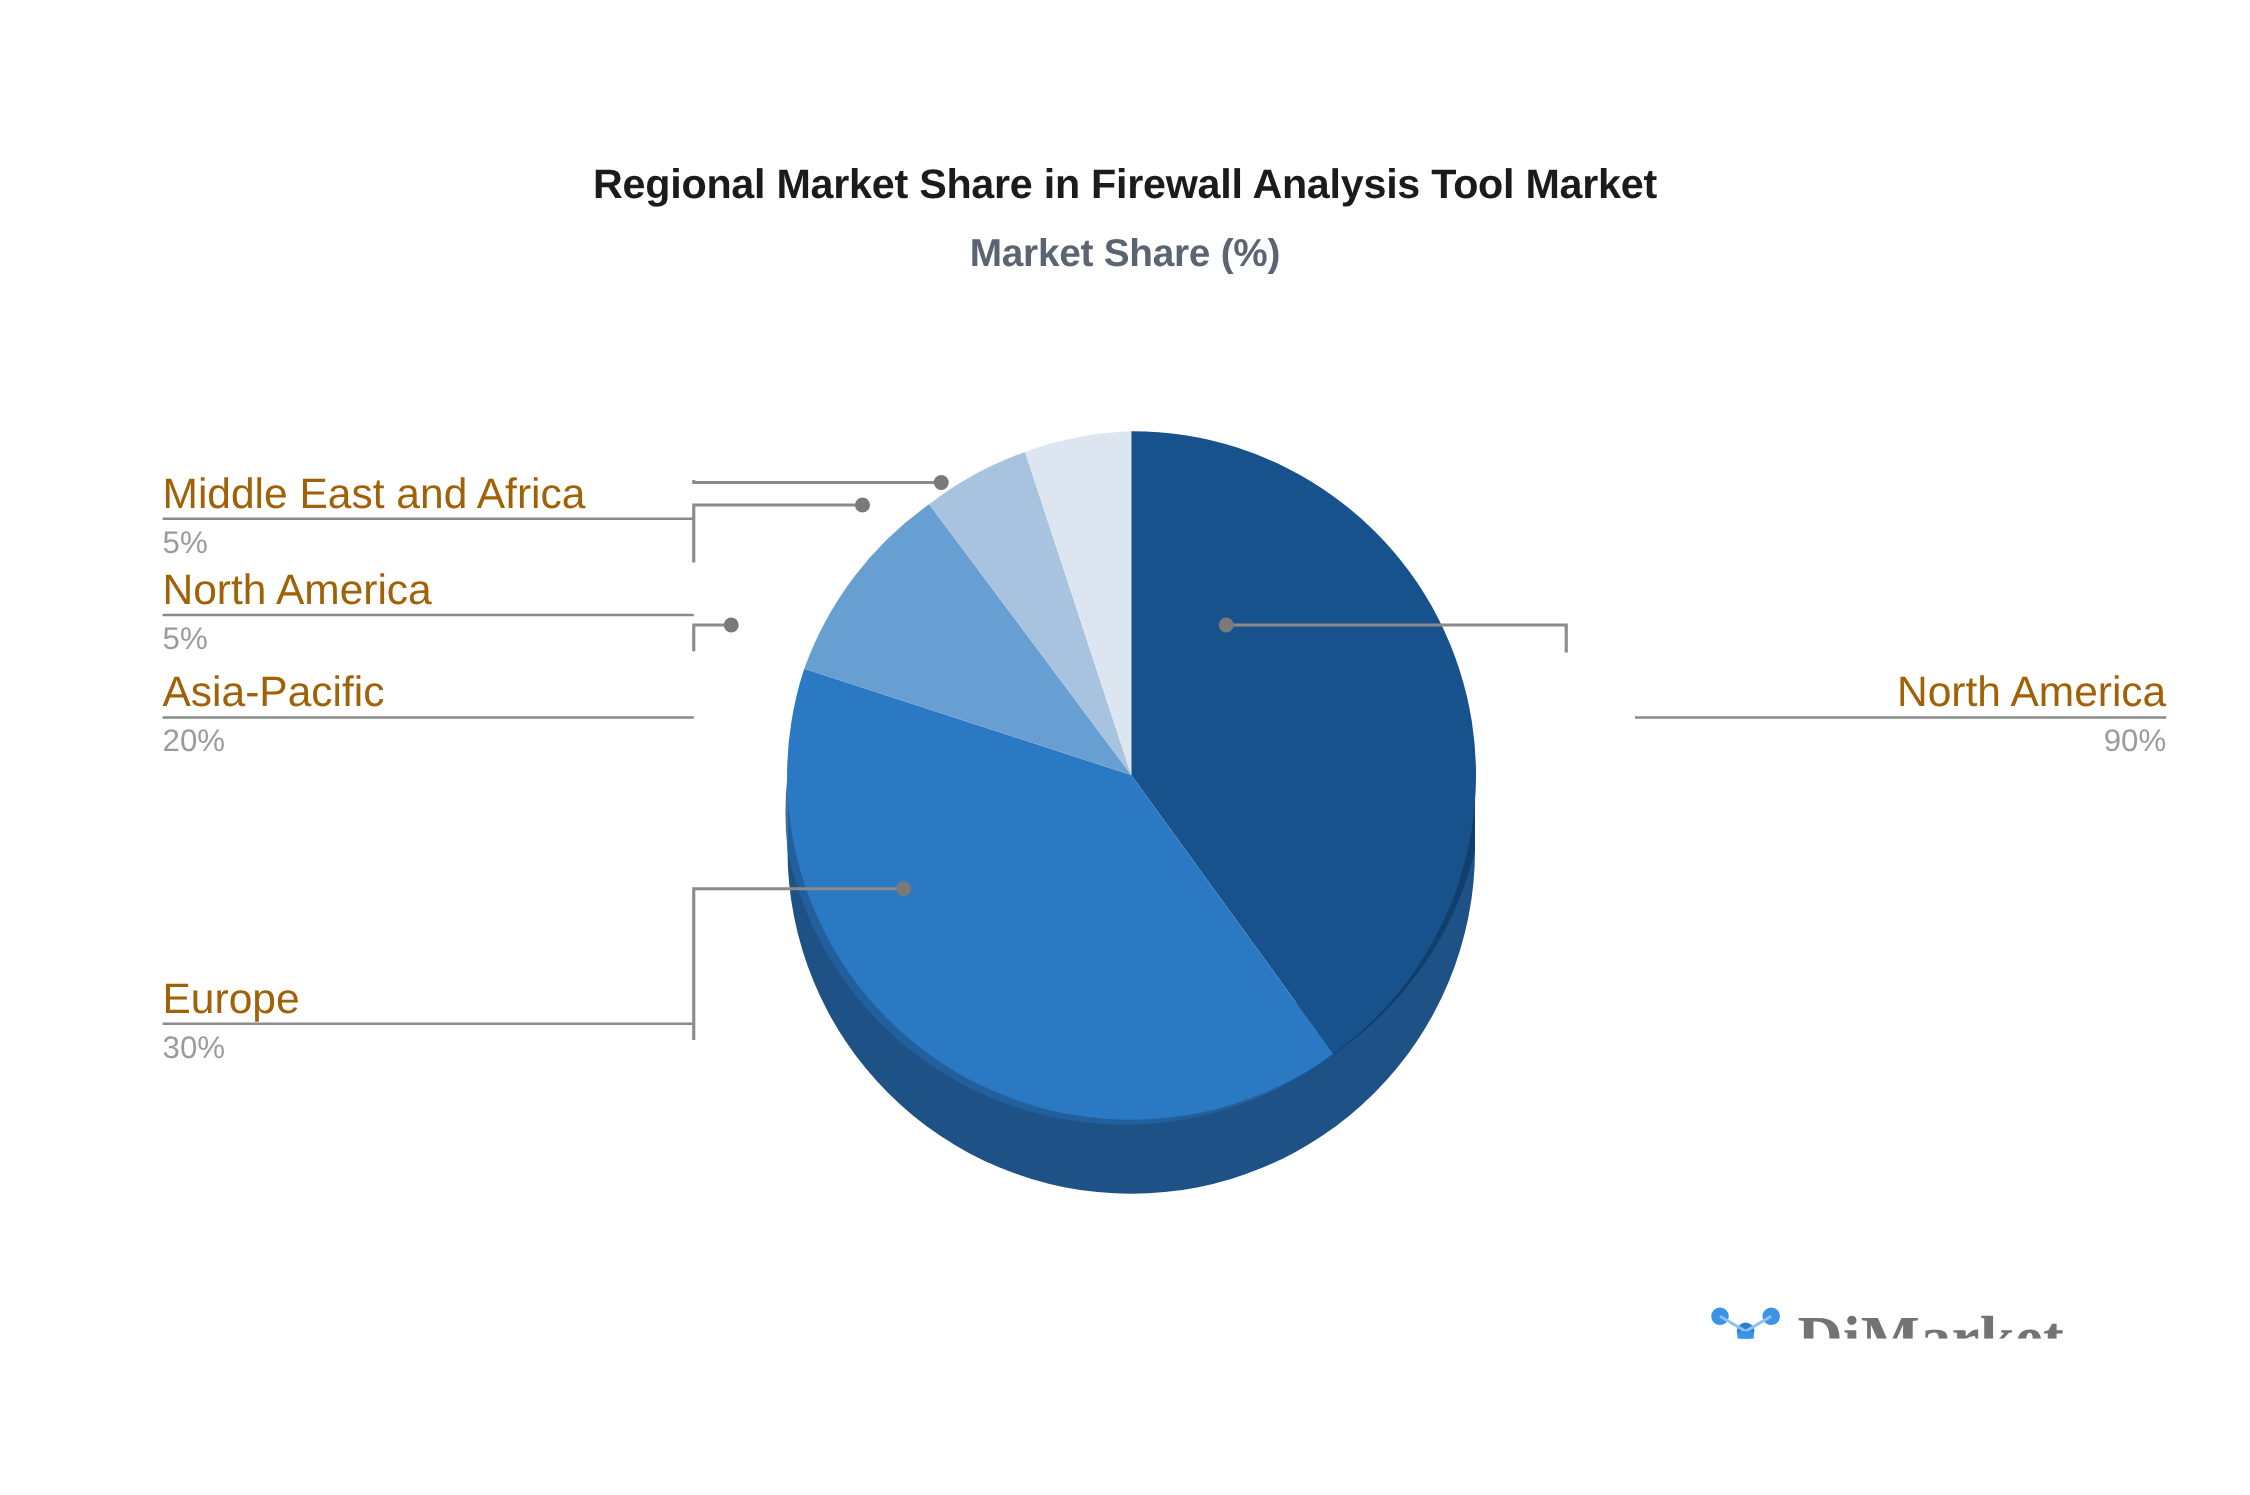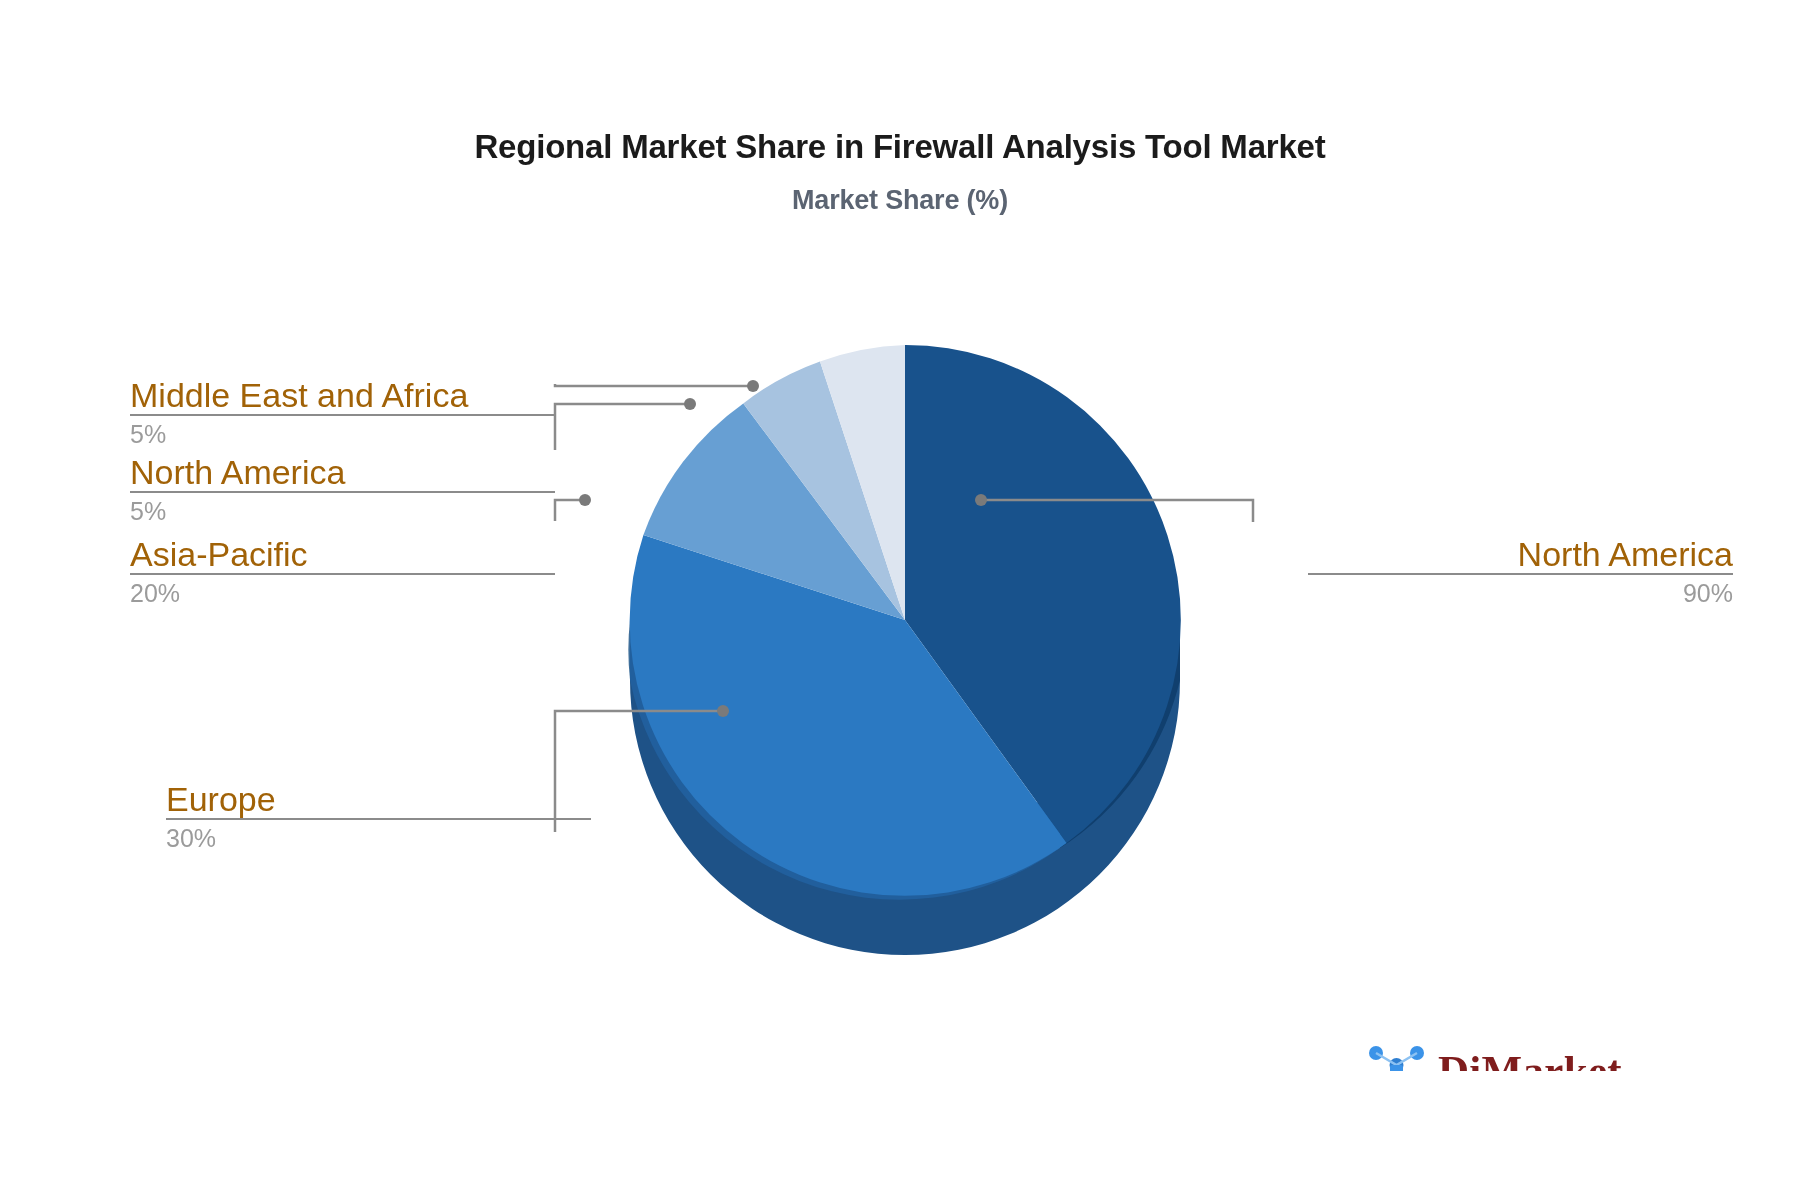--- a/index.html
+++ b/index.html
@@ -29,21 +29,21 @@
     font-weight: bold;
     color: #1b1b1b;
     letter-spacing: -0.2px;
   }
   #chart-subtitle {
     position: absolute;
     left: 0;
     top: 185px;
     width: 1800px;
     text-align: center;
-    font-size: 27px;
+    font-size: 31px;
     font-weight: bold;
     color: #5b6472;
     letter-spacing: -0.2px;
   }
 
   
   #pie-wrap {
     position: absolute;
     left: 0;
     top: 0;
@@ -86,23 +86,23 @@
   #logo {
     position: absolute;
     left: 1368px;
     top: 1043px;
     display: flex;
     align-items: center;
     gap: 12px;
   }
   #logo-text {
     font-family: "Liberation Serif", serif;
-    font-size: 43px;
+    font-size: 50px;
     font-weight: bold;
-    color: #7f1d1d;
+    color: #737373;
     letter-spacing: 0.3px;
     line-height: 1;
   }
 </style>
 </head>
 <body>
 
 <div id="stage">
 
   <div id="chart-title">Regional Market Share in Firewall Analysis Tool Market</div>
@@ -178,21 +178,21 @@
     <span class="cl-rule"></span>
     <span class="cl-value">5%</span>
   </div>
 
   <div class="callout left" style="left:130px; top:537px; width:425px;">
     <span class="cl-name">Asia-Pacific</span>
     <span class="cl-rule"></span>
     <span class="cl-value">20%</span>
   </div>
 
-  <div class="callout left" style="left:130px; top:782px; width:425px;margin-left:36px;">
+  <div class="callout left" style="left:130px; top:782px; width:425px;">
     <span class="cl-name">Europe</span>
     <span class="cl-rule"></span>
     <span class="cl-value">30%</span>
   </div>
 
   <div class="callout right" style="left:1308px; top:537px; width:425px;">
     <span class="cl-name">North America</span>
     <span class="cl-rule"></span>
     <span class="cl-value">90%</span>
   </div>

